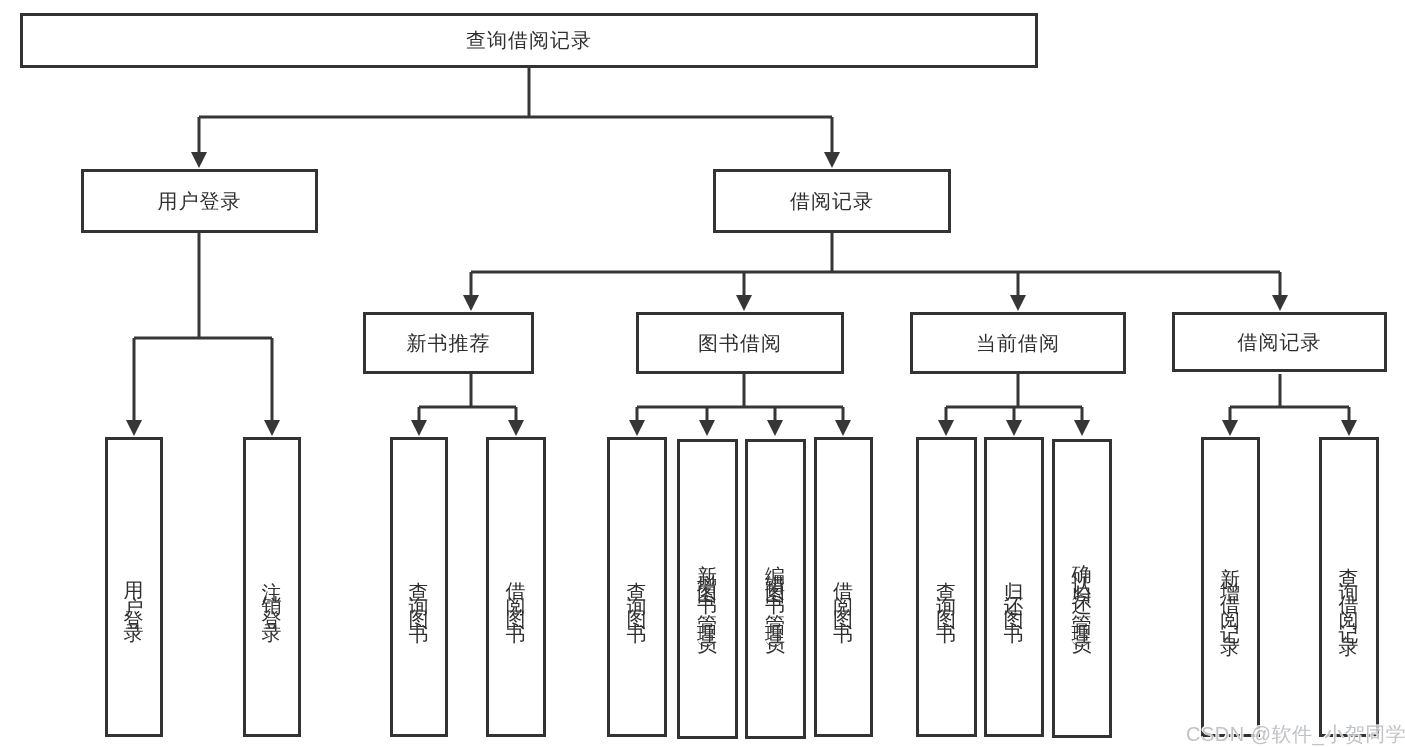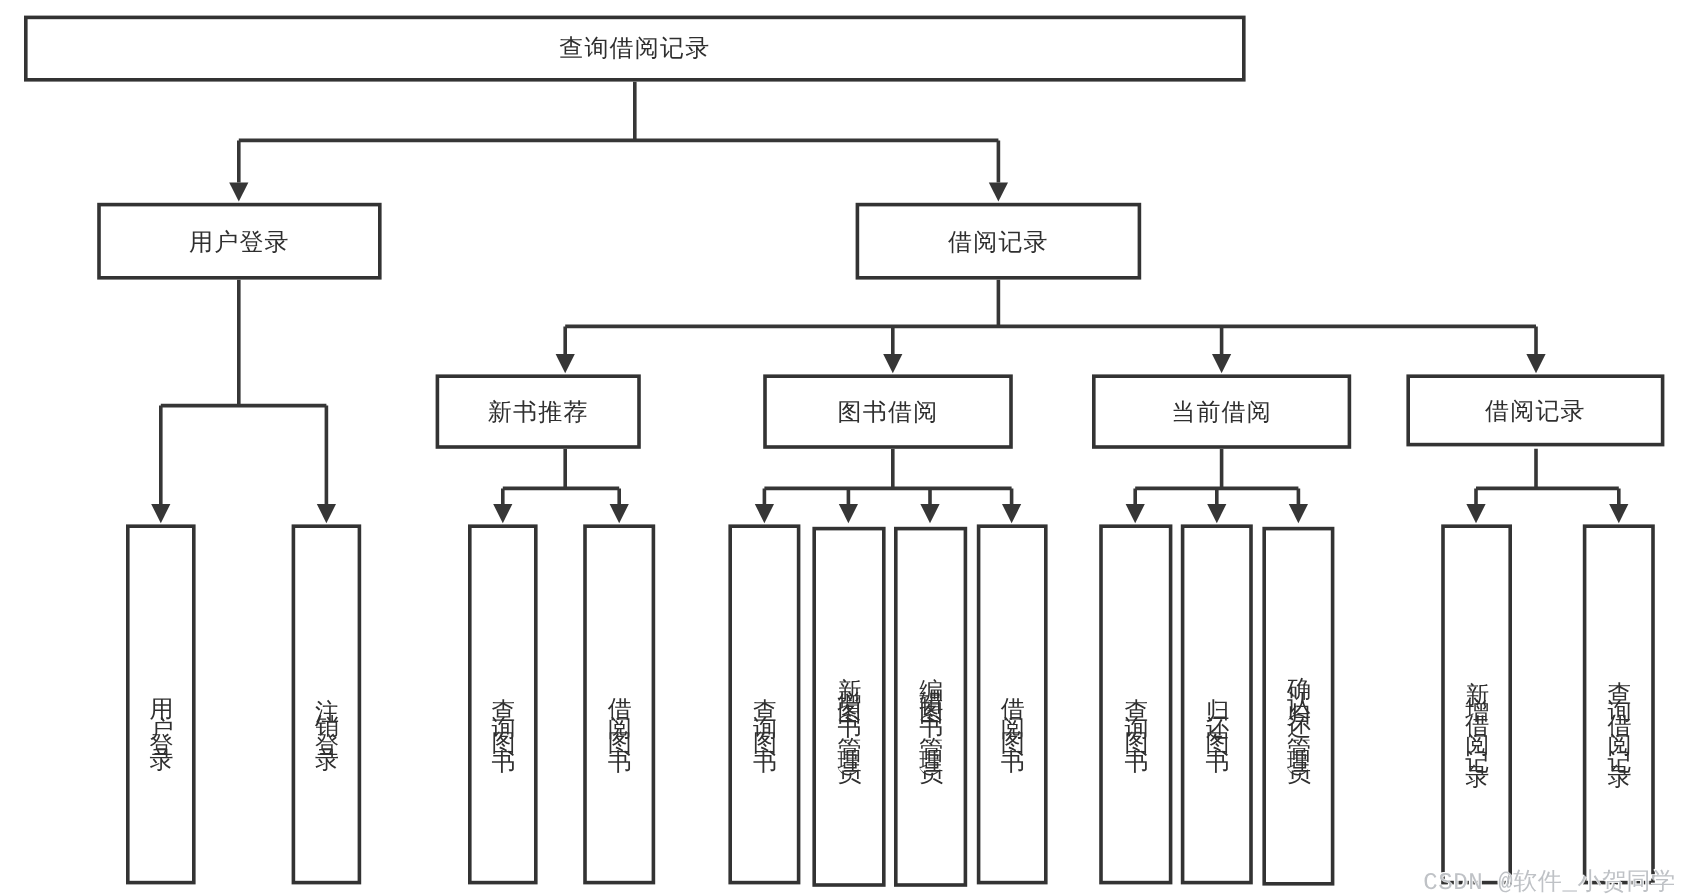--- a/index.html
+++ b/index.html
@@ -42,21 +42,20 @@
   .v9 { letter-spacing: 10px; margin-bottom: -10px; }
   .watermark {
     position: absolute;
     left: 1186px; top: 721px;
     z-index: 2;
     font-size: 20px;
     color: #bfc2c6;
     letter-spacing: 0.5px;
     text-shadow: -1px -1px 0 #ffffff, 1px 1px 0 rgba(255,255,255,0.85);
     white-space: nowrap;
-    font-family: Liberation Mono, monospace;
   }
 </style>
 </head>
 <body>
 
 <div class="canvas">
 
   <svg class="wires" width="1405" height="747" viewBox="0 0 1405 747">
     <g stroke="#363636" stroke-width="3" fill="none">
       <path d="M529 68 V117 M199 117 H832 M199 117 V152 M832 117 V152"></path>

